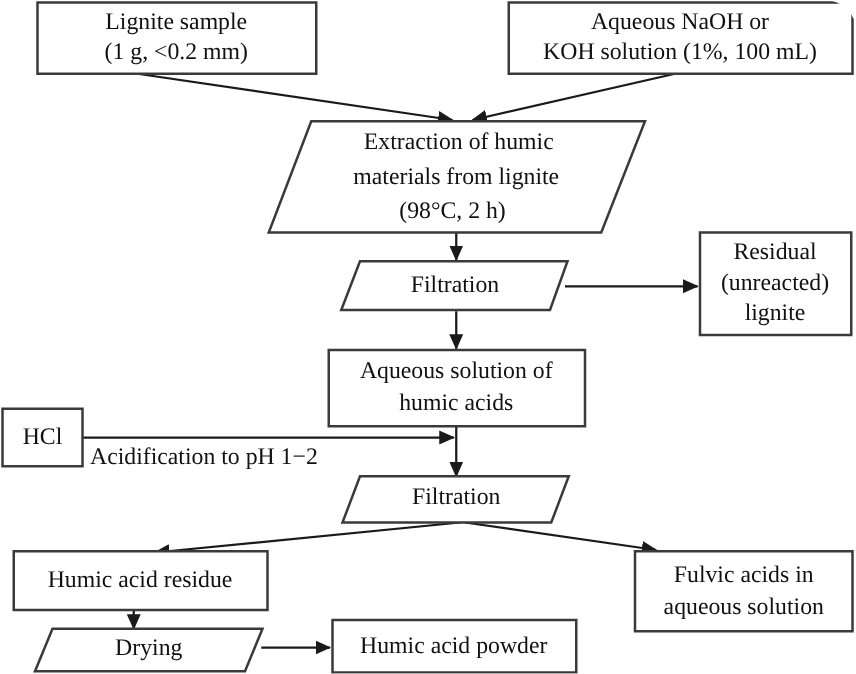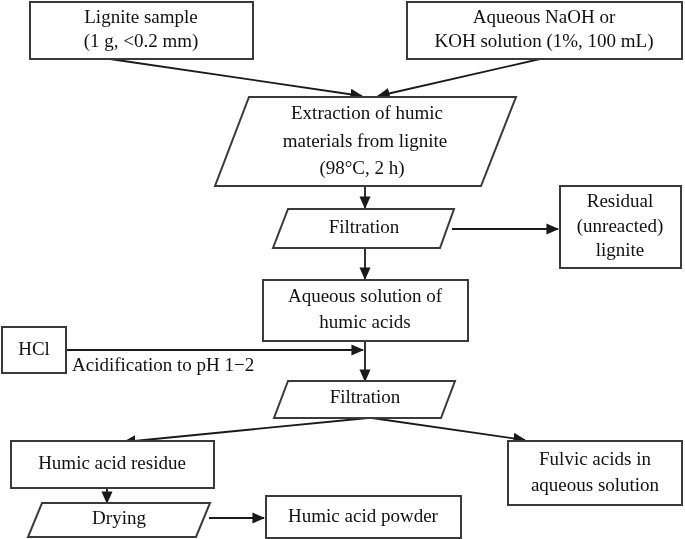--- a/index.html
+++ b/index.html
@@ -7,20 +7,21 @@
     padding: 0;
     background: #ffffff;
   }
   #flowchart-root {
     position: relative;
     width: 685px;
     height: 539px;
     background: #ffffff;
     font-family: "Liberation Serif", "DejaVu Serif", serif;
     overflow: hidden;
+    border-radius: 25px;
   }
   svg#diagram {
     position: absolute;
     left: 0;
     top: 0;
     width: 685px;
     height: 539px;
   }
   .node-shape {
     fill: #ffffff;

